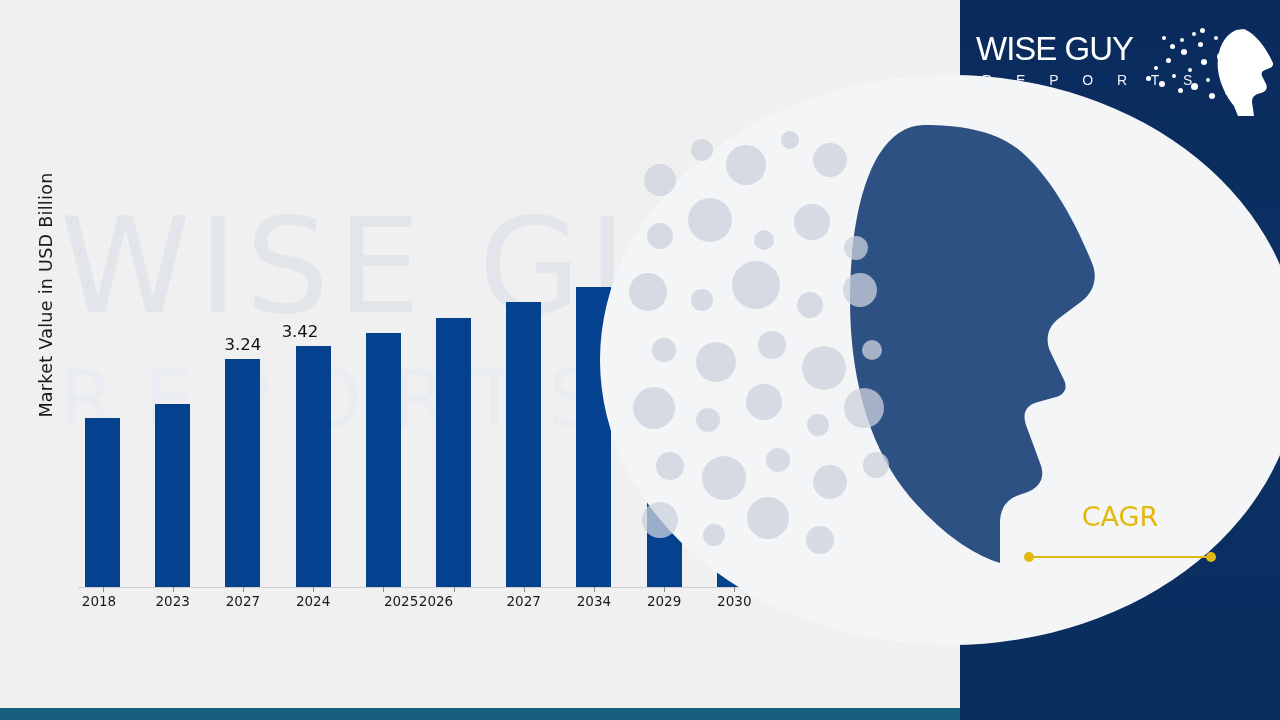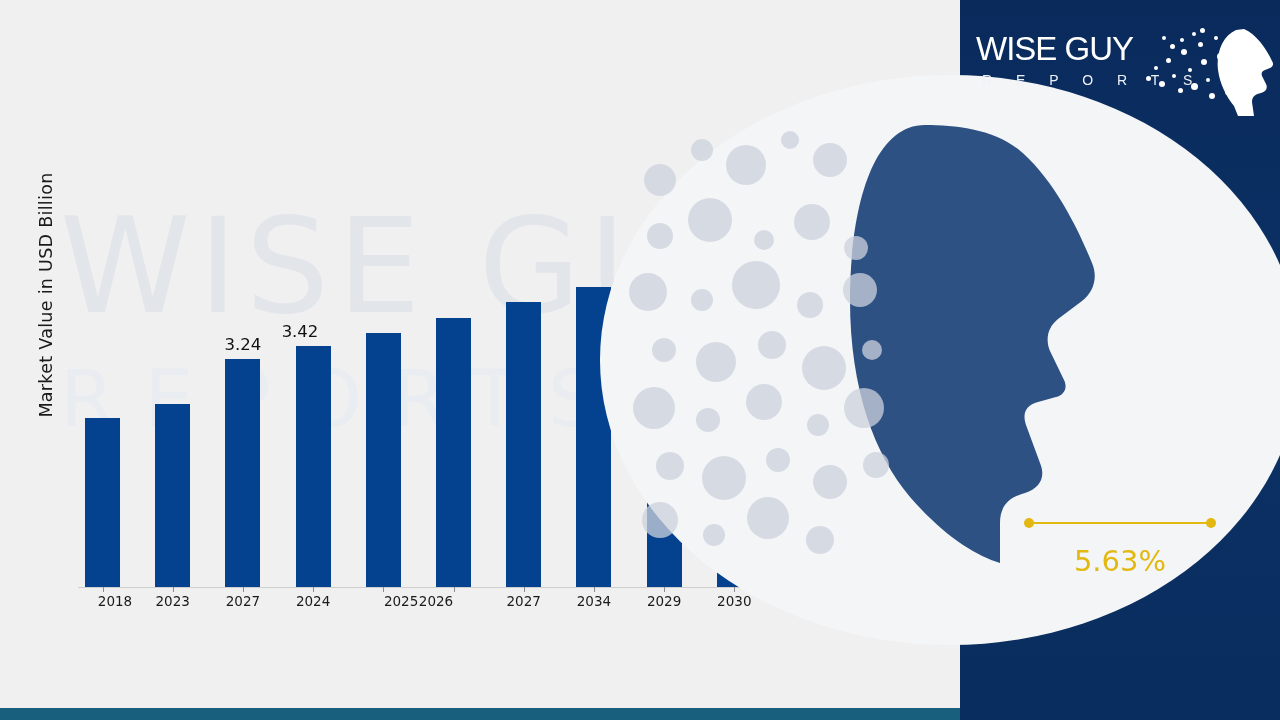--- a/index.html
+++ b/index.html
@@ -281,21 +281,21 @@
           <div class="bar" style="left: 506.2px; height: 284.82px; background: rgb(4, 65, 143);"></div>
           <div class="bar" style="left: 576.4px; height: 300.33px; background: rgb(4, 65, 143);"></div>
           <div class="bar" style="left: 646.6px; height: 316.545px; background: rgb(4, 65, 143);"></div>
           <div class="bar" style="left: 716.8px; height: 334.875px; background: rgb(4, 65, 143);"></div>
           <div class="bar" style="left: 787px; height: 354.615px; background: rgb(4, 65, 143);"></div>
           <div class="bar" style="left: 857.2px; height: 373.65px; background: rgb(4, 65, 143);"></div>
           <div class="bar-label" style="left: 839.7px; top: 189.35px;">5.3</div>
         </div>
       <div id="xaxis">
           <div class="tick" style="left: 102.5px;"></div>
-          <div class="xtick-label" style="left: 80px;">2018</div>
+          <div class="xtick-label" style="left: 64px;">2018</div>
           <div class="tick" style="left: 172.7px;"></div>
           <div class="xtick-label" style="left: 137.7px;">2023</div>
           <div class="tick" style="left: 242.9px;"></div>
           <div class="xtick-label" style="left: 207.9px;">2027</div>
           <div class="tick" style="left: 313.1px;"></div>
           <div class="xtick-label" style="left: 278.1px;">2024</div>
           <div class="tick" style="left: 383.3px;"></div>
           <div class="xtick-label" style="left: 348.3px; text-align: right;">2025</div>
           <div class="tick" style="left: 453.5px;"></div>
           <div class="xtick-label" style="left: 401px;">2026</div>
@@ -393,21 +393,21 @@
           <div class="ldot" style="left: 42px; top: 12px; width: 4px; height: 4px;"></div>
           <div class="ldot" style="left: 31.5px; top: 17.5px; width: 5px; height: 5px;"></div>
           <div class="ldot" style="left: 24px; top: 10px; width: 4px; height: 4px;"></div>
           <svg viewBox="0 0 60 90" width="60" height="90" style="position: absolute; left: 78px; top: 0px;">
             <path d="M20 4 C 6 10, 0 28, 2 44 C 4 58, 10 70, 18 80 L 22 90 L 38 90 L 36 76 C 36 70, 40 68, 45 67 C 50 66, 52 62, 50 58 L 46 50 C 45 47, 46 45, 49 44 L 54 42 C 57 41, 58 38, 56 35 C 50 22, 40 8, 28 3 Z" fill="#ffffff"></path>
           </svg>
         </div>
     </div>
 
     <div class="cagr-block">
+      <div class="cagr-title">CAGR</div>
       <div class="cagr-divider">
         <div class="dot left"></div>
         <div class="line"></div>
         <div class="dot right"></div>
       </div>
-      <div class="cagr-value">5.63%</div>
     </div>
   </div>
 </div>
 
 </body></html>

